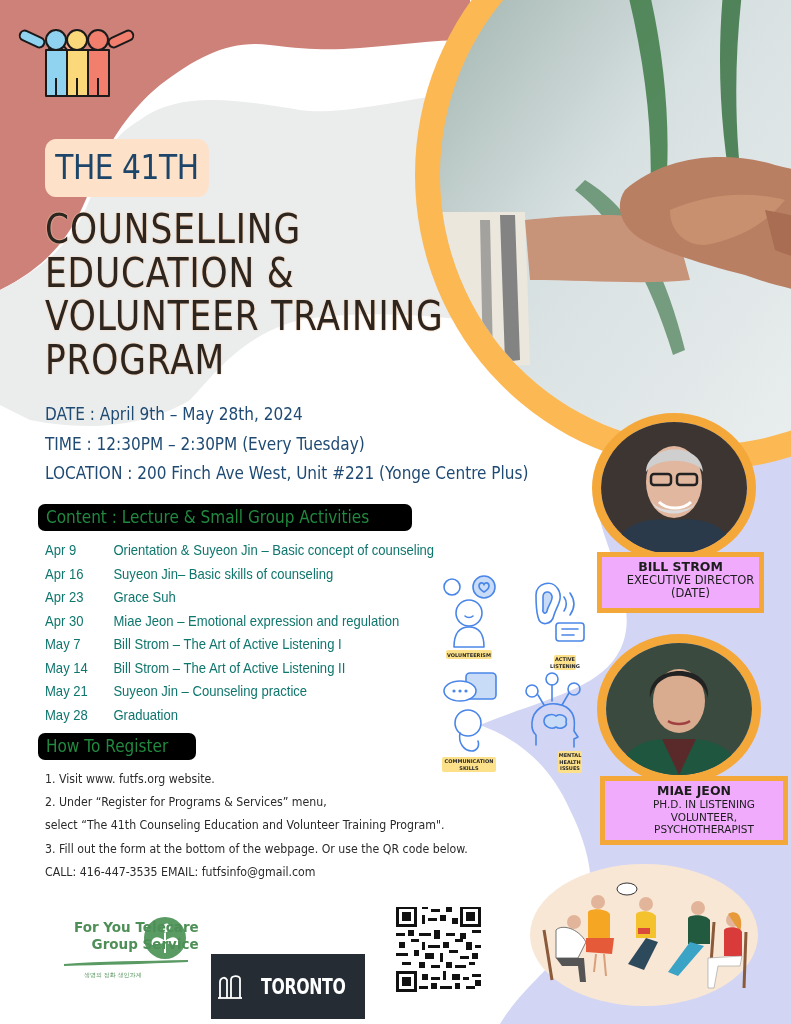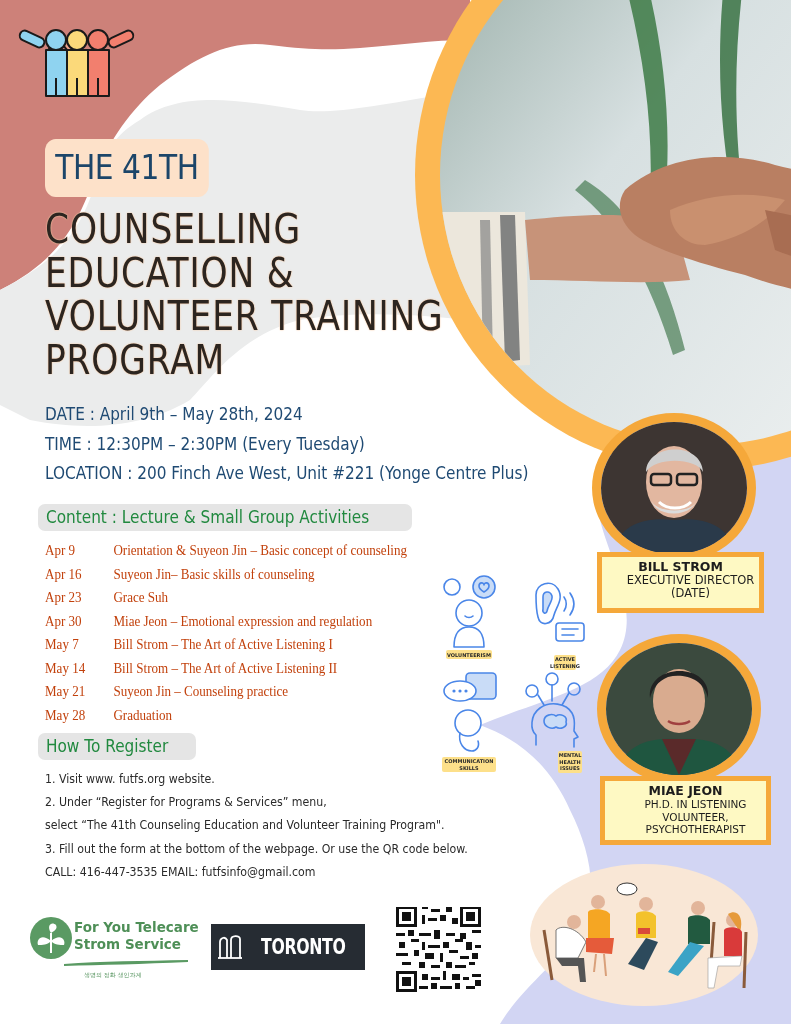--- a/index.html
+++ b/index.html
@@ -25,63 +25,63 @@
     letter-spacing: 1px;
     text-shadow: 0 0 2px #f6c9a4, 0 0 1px #f6c9a4;
     transform: scaleX(0.86); transform-origin: left top;
   }
   .title div { white-space: nowrap; }
 
   .info { left: 45px; top: 400px; color: #1f4a73; font-size: 17px; line-height: 29.5px; white-space: nowrap;
     font-family: "DejaVu Sans", sans-serif; transform: scaleX(0.9); transform-origin: left top; }
 
   .section-pill {
-    background: #e5e5e5; color: #21893f; border-radius: 7px;
+    background: #000000; color: #21893f; border-radius: 7px;
     font-size: 17px; height: 27px; line-height: 27px; padding: 0 8px;
     white-space: nowrap; font-family: "DejaVu Sans", sans-serif;
   }
   .pill-content { left: 38px; top: 504px; width: 374px; }
   .pill-content span { display: inline-block; transform: scaleX(0.9); transform-origin: left center; }
   .pill-register { left: 38px; top: 733px; width: 158px; }
   .pill-register span { display: inline-block; transform: scaleX(0.9); transform-origin: left center; }
 
-  .schedule { left: 45px; top: 539px; color: #c2410c; font-size: 14.5px; line-height: 23.5px; font-family: Liberation Serif, serif; }
+  .schedule { left: 45px; top: 539px; color: #0f766e; font-size: 14.5px; line-height: 23.5px; font-family: Liberation Sans, sans-serif; }
   .sched-row { display: flex; white-space: nowrap; transform: scaleX(0.9); transform-origin: left center; }
   .sched-date { width: 76px; }
 
   .register { left: 45px; top: 767px; color: #2a2a2a; font-size: 12.5px; line-height: 23.2px; white-space: nowrap;
     font-family: "DejaVu Sans", sans-serif; transform: scaleX(0.88); transform-origin: left top; }
 
   
   .hero-ring { left: 405px; top: -50px; width: 460px; height: 520px; }
 
   .speaker-photo {
     position: absolute; border-radius: 50%; border: 9px solid #f5a83a; overflow: hidden;
   }
   .bill-photo { left: 592px; top: 413px; width: 164px; height: 150px; }
   .miae-photo { left: 597px; top: 634px; width: 164px; height: 150px; }
   .speaker-card {
-    position: absolute; background: #fef9c3; border: 5px solid #f5a83a;
+    position: absolute; background: #f0abfc; border: 5px solid #f5a83a;
     text-align: center; color: #1d1d1d; font-family: "DejaVu Sans", sans-serif;
   }
   .bill-card { left: 597px; top: 552px; width: 167px; height: 61px; padding-top: 3px; }
-  .miae-card { left: 600px; top: 776px; width: 171px; height: 69px; padding-top: 3px; }
+  .miae-card { left: 600px; top: 776px; width: 188px; height: 69px; padding-top: 3px; }
   .speaker-name { font-weight: bold; font-size: 12.5px; line-height: 14px; }
   .speaker-role { font-size: 11.5px; line-height: 13px; margin-left: 20px; }
   .miae-card .speaker-role { font-size: 10.5px; line-height: 12.5px; }
 
   .icons-block { left: 440px; top: 575px; width: 160px; height: 205px; }
 
   .group-ill { left: 528px; top: 862px; width: 232px; height: 146px; }
 
-  .logo-futfs { left: 28px; top: 915px; width: 160px; height: 72px; }
+  .logo-futfs { left: 28px; top: 915px; width: 160px; height: 72px; text-align: right; }
   .futfs-text { position: absolute; left: 46px; top: 4px; color: #4e8f57; font-size: 13.5px; line-height: 17px; font-weight: bold; font-family: "DejaVu Sans", sans-serif; white-space: nowrap; }
   .futfs-kr { position: absolute; left: 56px; top: 56px; color: #4e8f57; font-size: 6px; white-space: nowrap; }
 
-  .logo-toronto { left: 211px; top: 924px; width: 154px; height: 46px; background: #262c33; color: #fff; display: flex; align-items: center; justify-content: center; gap: 4px; }
+  .logo-toronto { left: 211px; top: 954px; width: 154px; height: 65px; background: #262c33; color: #fff; display: flex; align-items: center; justify-content: center; gap: 4px; }
   .toronto-word { font-family: "DejaVu Sans", sans-serif; font-weight: bold; font-size: 21px; letter-spacing: -0.5px; transform: scaleX(0.75); }
 
   .qr { left: 392px; top: 901px; width: 93px; height: 96px; background: #fff; padding: 4px; }
 </style>
 </head>
 <body>
 
 <svg class="bg-svg" viewBox="0 0 791 1024">
   <rect x="0" y="0" width="791" height="1024" fill="#ffffff"></rect>
 
@@ -348,21 +348,21 @@
 <div class="abs logo-futfs">
   <svg width="46" height="46" viewBox="0 0 46 46">
     <circle cx="23" cy="23" r="21" fill="#5a9a63"></circle>
     <path d="M23,38 L23,18" stroke="#fff" stroke-width="2"></path>
     <path d="M23,26 C14,18 8,24 10,30 C14,30 20,30 23,26 Z" fill="#fff"></path>
     <path d="M23,26 C32,18 38,24 36,30 C32,30 26,30 23,26 Z" fill="#fff"></path>
     <path d="M23,18 C18,10 24,6 28,10 C30,14 26,16 23,18 Z" fill="#fff"></path>
   </svg>
   <div class="futfs-text">
     <div>For You Telecare</div>
-    <div>Strom Service</div>
+    <div>Group Service</div>
   </div>
   <svg class="abs" style="left:34px; top:44px;" width="128" height="8" viewBox="0 0 128 8">
     <path d="M2,5 C40,2 80,2 126,1 L126,3 C80,5 40,6 2,7 Z" fill="#5a9a63"></path>
   </svg>
   <div class="futfs-kr">생명의 정화 생인과계</div>
 </div>
 
 <div class="abs logo-toronto">
   <svg width="26" height="26" viewBox="0 0 26 26">
     <path d="M3,24 L3,8 C3,4 8,2 10,6 L10,24" fill="none" stroke="#fff" stroke-width="1.8"></path>

